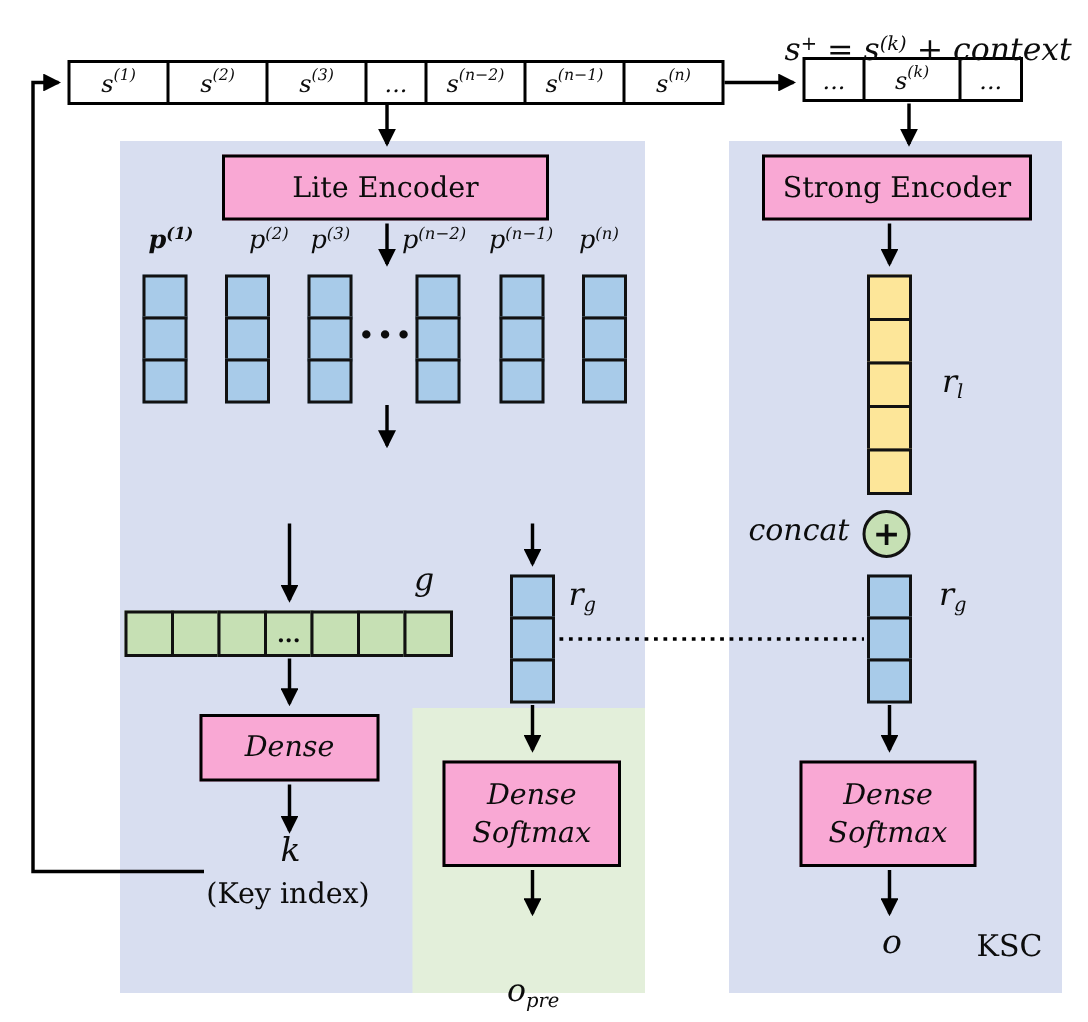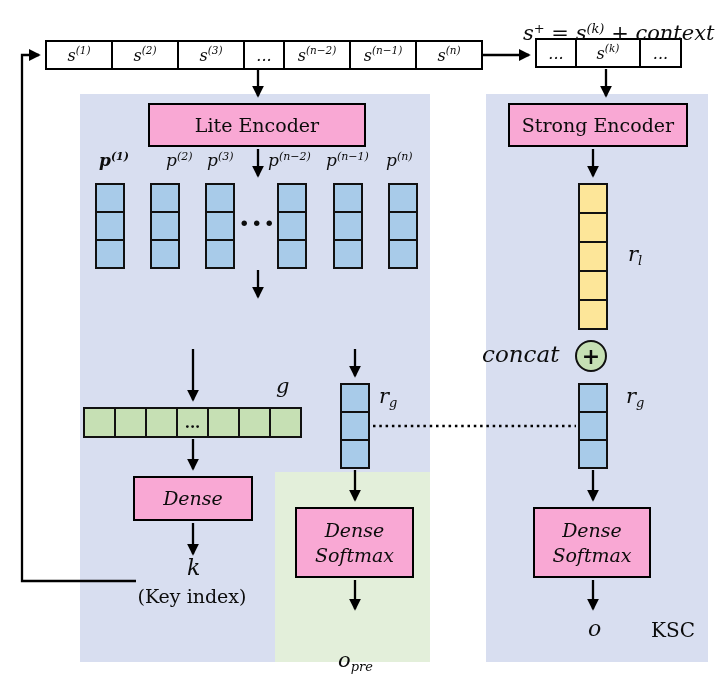--- a/index.html
+++ b/index.html
@@ -201,21 +201,21 @@
   </div>
   <div class="vcol" style="left:578px;top:183px;">
     <div class="vcell yellow"></div>
       <div class="vcell yellow"></div>
       <div class="vcell yellow"></div>
       <div class="vcell yellow"></div>
       <div class="vcell yellow"></div>
   </div>
   <span class="lbl it" style="left:628px;top:242px;font-size:21px;"><span>r</span><span class="sb">l</span></span>
 
-  <span class="lbl it" style="left:482px;top:341px;font-size:23px;">concat</span>
+  <span class="lbl it" style="left:499px;top:341px;font-size:20px;">concat</span>
   <div id="plus-circle">
       <span>+</span>
     </div>
 
   <div class="vcol" style="left:578px;top:383px;">
       <div class="vcell blue"></div>
       <div class="vcell blue"></div>
       <div class="vcell blue"></div>
     </div>
   <span class="lbl it" style="left:626px;top:384px;font-size:21px;"><span>r</span><span class="sb">g</span></span>

